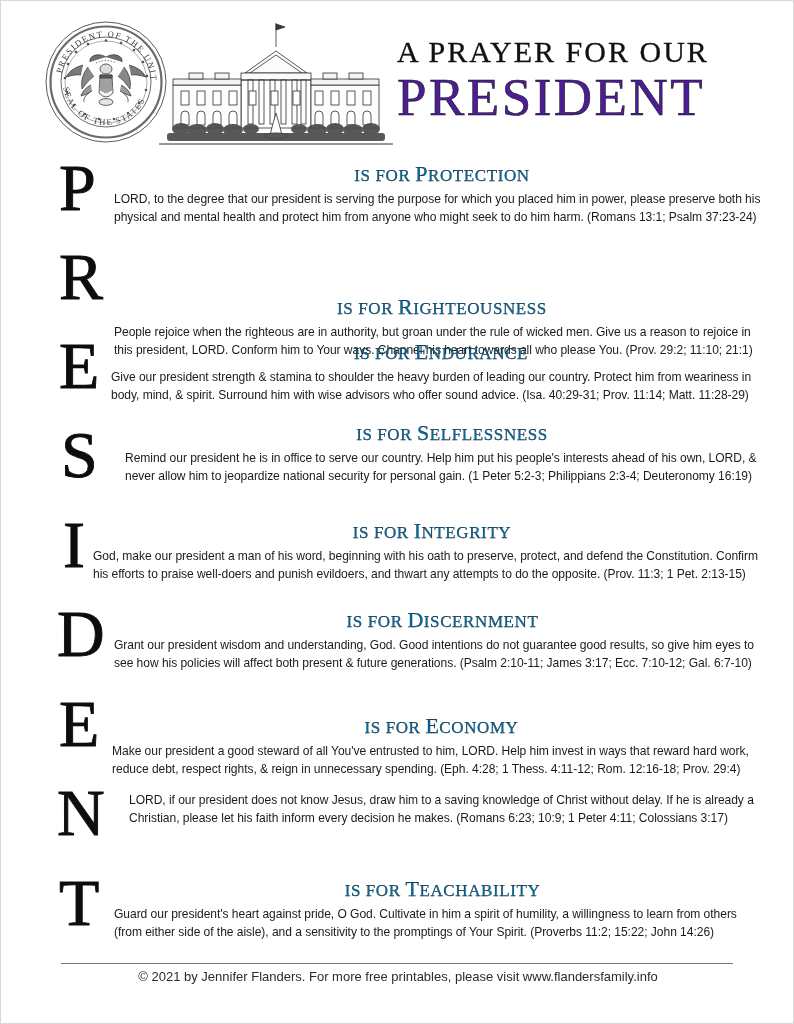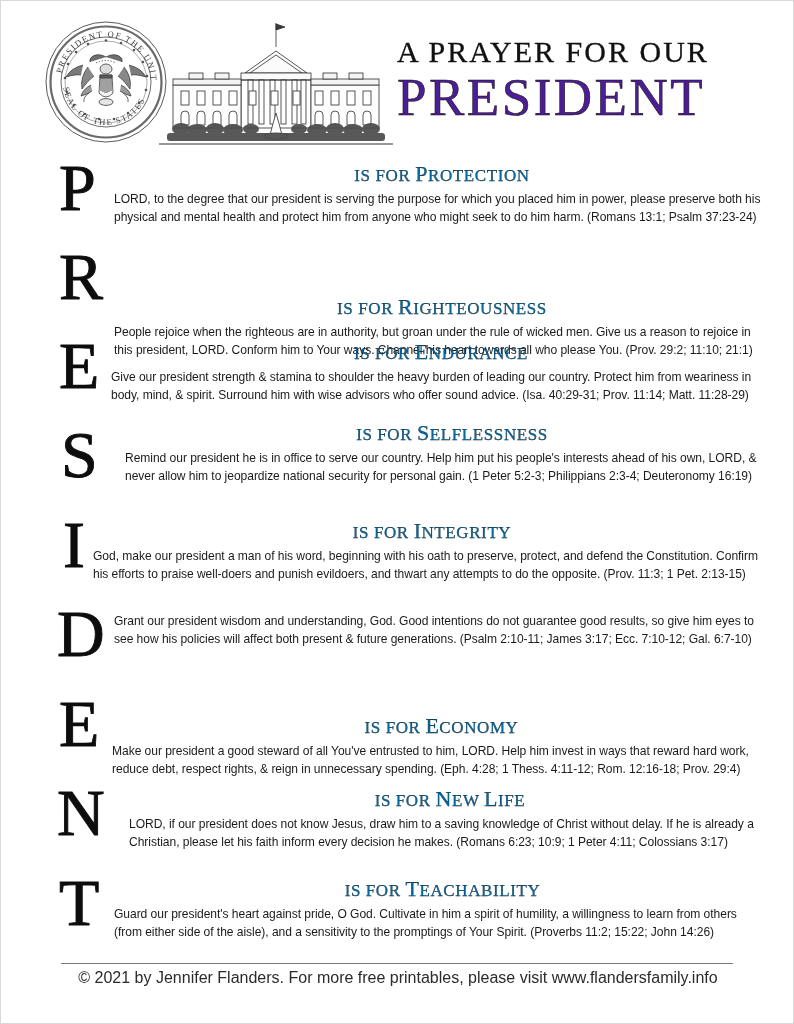--- a/index.html
+++ b/index.html
@@ -140,21 +140,21 @@
     height: 1px;
     background: #7a7a7a;
   }
   .footer-text {
     position: absolute;
     left: 0;
     top: 968px;
     width: 794px;
     text-align: center;
     font-family: "Liberation Sans Narrow", "Liberation Sans", sans-serif;
-    font-size: 16px;
+    font-size: 13px;
     color: #2b2b2b;
   }
 </style>
 </head>
 <body>
 
 <div class="page">
 
   <div class="header">
 
@@ -348,40 +348,40 @@
         <div class="heading">
           <span class="isfor">IS FOR </span><span class="kw-first">I</span><span class="kw-rest">NTEGRITY</span>
         </div>
         <div class="para" style="width:752px;">God, make our president a man of his word, beginning with his oath to preserve, protect, and defend the Constitution. Confirm his efforts to praise well-doers and punish evildoers, and thwart any attempts to do the opposite. (Prov. 11:3; 1 Pet. 2:13-15)</div>
       </div>
     </div>
 
     <div class="entry tall">
       <div class="dropcap" style="left:56px; top:2px;">D</div>
       <div class="entry-body" style="left:113px; top:8px; width:657px;">
+        <div class="heading">
+          <span class="isfor">IS FOR </span><span class="kw-first">D</span><span class="kw-rest">ISCERNMENT</span>
+        </div>
         <div class="para" style="width:730px;">Grant our president wisdom and understanding, God. Good intentions do not guarantee good results, so give him eyes to see how his policies will affect both present &amp; future generations. (Psalm 2:10-11; James 3:17; Ecc. 7:10-12; Gal. 6:7-10)</div>
       </div>
     </div>
 
     <div class="entry">
       <div class="dropcap" style="left:58px; top:2px;">E</div>
       <div class="entry-body" style="left:111px; top:24px; width:659px;">
         <div class="heading">
           <span class="isfor">IS FOR </span><span class="kw-first">E</span><span class="kw-rest">CONOMY</span>
         </div>
         <div class="para" style="width:730px;">Make our president a good steward of all You've entrusted to him, LORD. Help him invest in ways that reward hard work, reduce debt, respect rights, &amp; reign in unnecessary spending. (Eph. 4:28; 1 Thess. 4:11-12; Rom. 12:16-18; Prov. 29:4)</div>
       </div>
     </div>
 
     <div class="entry tall">
       <div class="dropcap" style="left:56px; top:2px;">N</div>
       <div class="entry-body" style="left:128px; top:8px; width:642px;">
-        <div class="heading">
-          <span class="isfor">IS FOR </span><span class="kw-first">N</span><span class="kw-rest">EW </span><span class="kw-first">L</span><span class="kw-rest">IFE</span>
-        </div>
         <div class="para" style="width:714px;">LORD, if our president does not know Jesus, draw him to a saving knowledge of Christ without delay.  If he is already a Christian, please let his faith inform every decision he makes. (Romans 6:23; 10:9; 1 Peter 4:11; Colossians 3:17)</div>
       </div>
     </div>
 
     <div class="entry tall">
       <div class="dropcap" style="left:58px; top:2px;">T</div>
       <div class="entry-body" style="left:113px; top:8px; width:657px;">
         <div class="heading">
           <span class="isfor">IS FOR </span><span class="kw-first">T</span><span class="kw-rest">EACHABILITY</span>
         </div>

